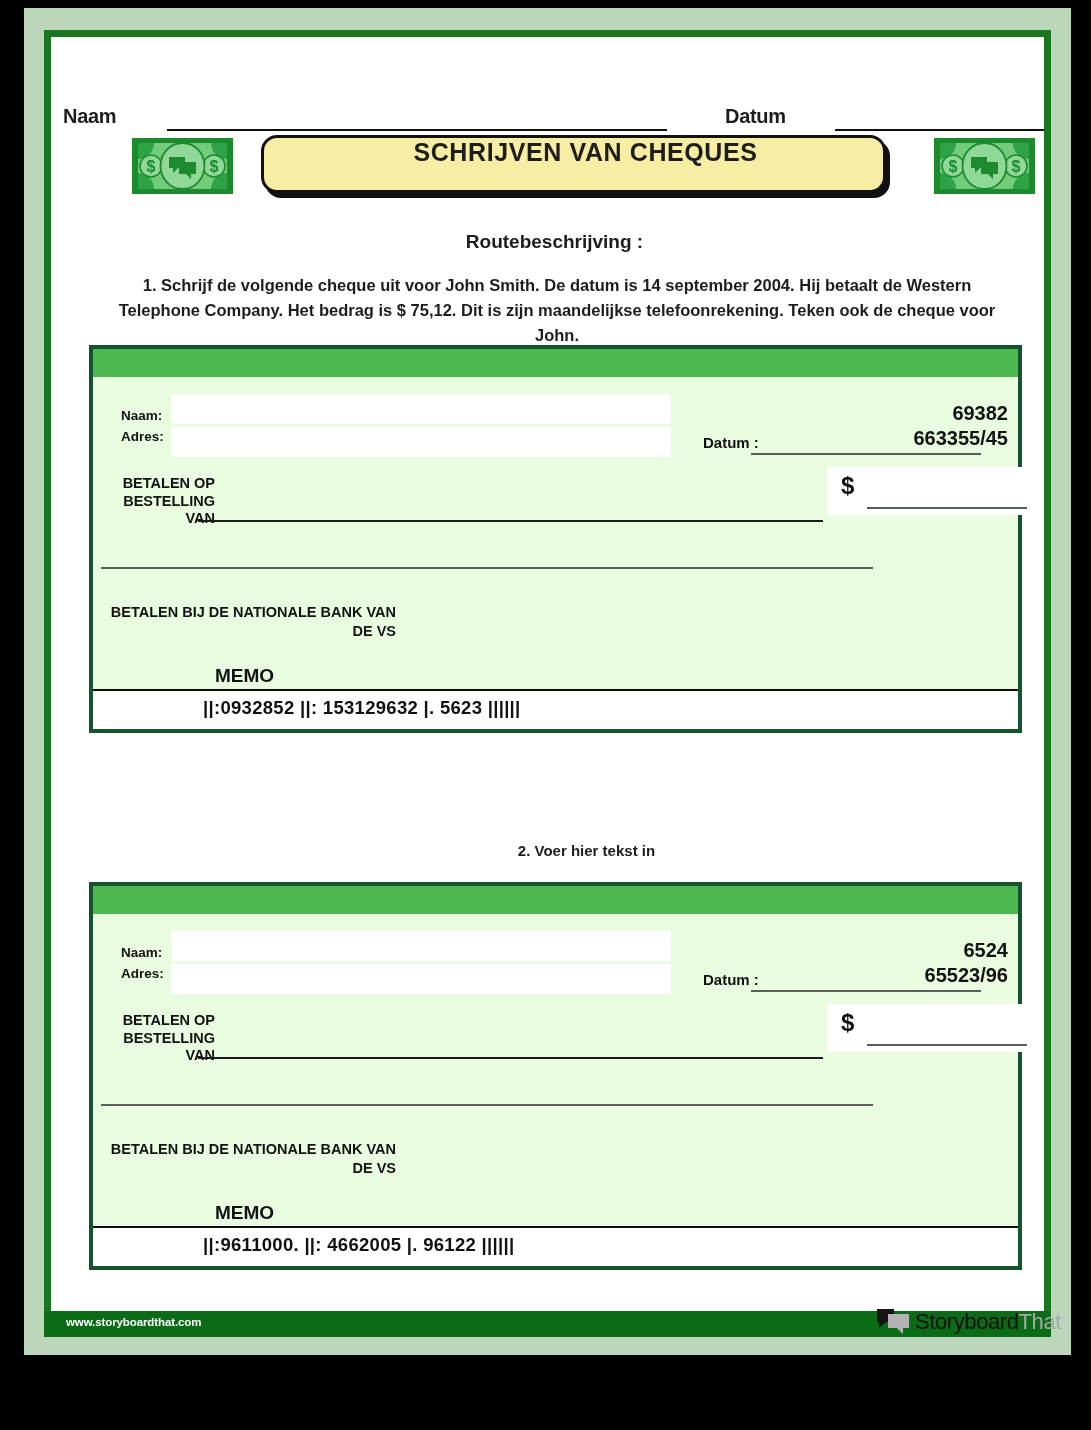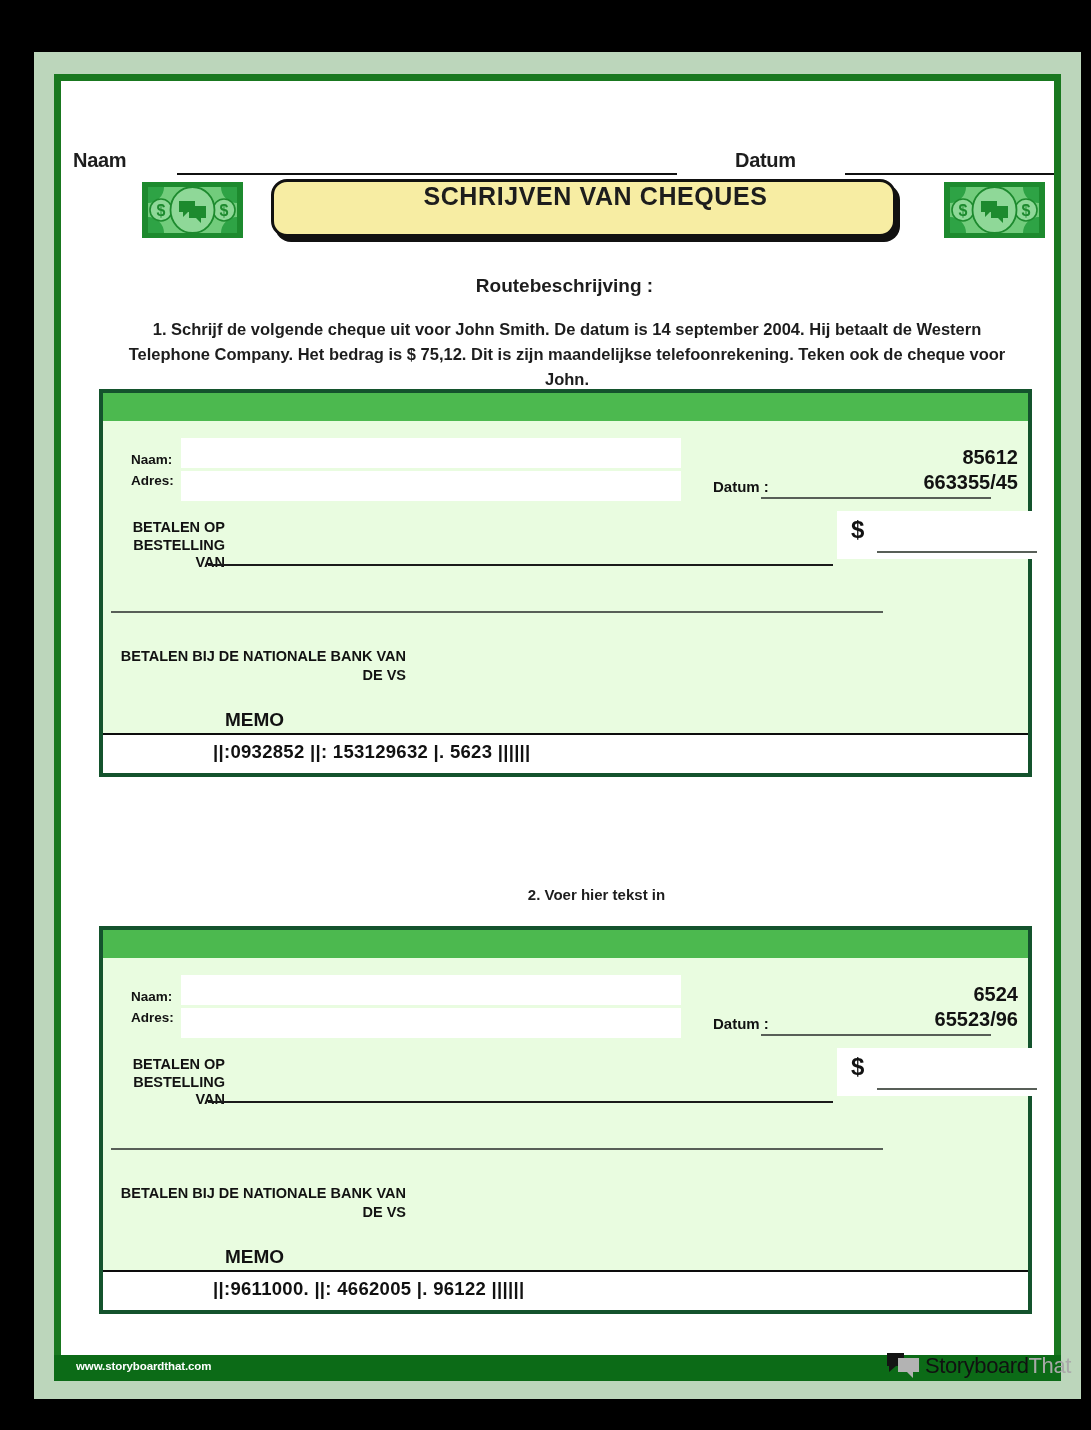--- a/index.html
+++ b/index.html
@@ -10,27 +10,26 @@
   body {
     width: 1091px;
     height: 1430px;
     font-family: "Liberation Sans", sans-serif;
     overflow: hidden;
   }
 
   
   .page {
     position: absolute;
-    left: 34px;
+    left: 24px;
     top: 8px;
     width: 1047px;
     height: 1347px;
     background: #bcd6bb;          
     box-sizing: border-box;
-    margin-top: 44px;
   }
   .page-inner-border {
     position: absolute;
     left: 20px;
     top: 22px;
     right: 20px;
     bottom: 18px;
     border: 7px solid #19781f;    
     background: #ffffff;
     box-sizing: border-box;
@@ -414,21 +413,21 @@
 
         <div class="f-label cf lbl-nm">Naam:</div>
         <div class="white-box nm-box"></div>
         <div class="f-label cf lbl-ad">Adres:</div>
         <div class="white-box ad-box"></div>
 
         <div class="f-label-lg cf lbl-datum2">Datum :</div>
         <div class="rule-datum2"></div>
 
         <div class="check-no">
-          <div>85612</div>
+          <div>69382</div>
           <div>663355/45</div>
         </div>
 
         <div class="pay-label">BETALEN OP BESTELLING VAN</div>
         <div class="pay-rule"></div>
 
         <div class="amt-box">
           <div class="amt-dollar">$</div>
           <div class="amt-rule"></div>
         </div>

